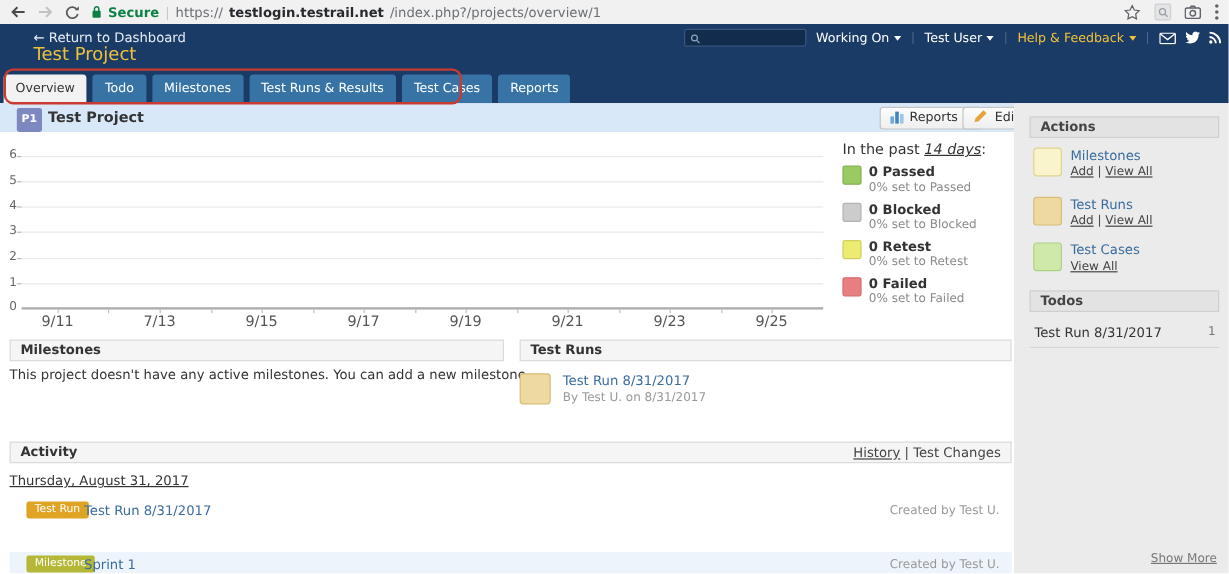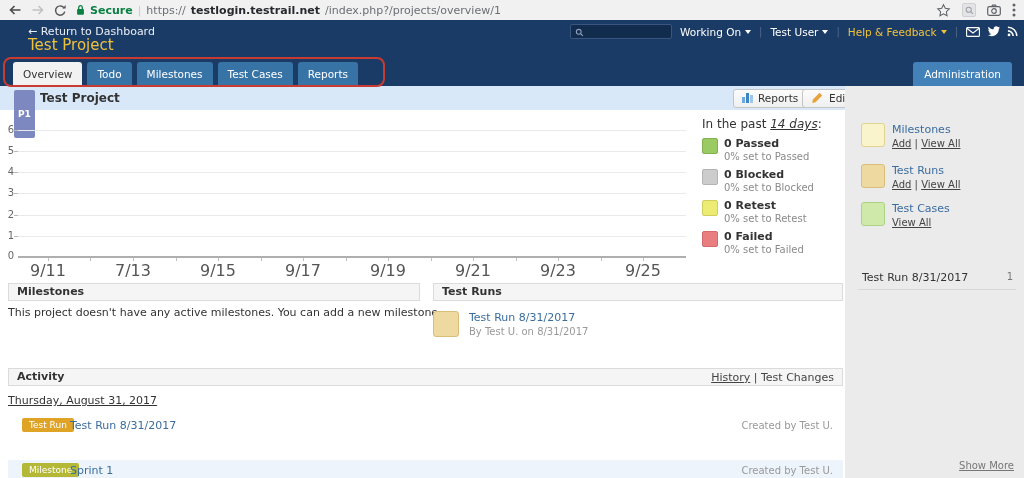--- a/index.html
+++ b/index.html
@@ -25,49 +25,49 @@
   .tb-search { width:102px; height:15px; background:#122C4E; border:1px solid #3A5680; border-radius:2px; display:flex; align-items:center; padding:0 4px; }
   .tb-menu { font-size:10.5px; color:#FFFFFF; display:flex; align-items:center; gap:4px; white-space:nowrap; }
   .tb-menu.yellow { color:#F0C23C; }
   .caret-down { width:0; height:0; border-left:3.5px solid transparent; border-right:3.5px solid transparent; border-top:4px solid #fff; display:inline-block; }
   .caret-down.yellow { border-top-color:#F0C23C; }
   .caret-down.dark { border-top-color:#555; }
   .tb-sep { color:#53688C; font-size:10px; }
   .tb-icons { display:flex; align-items:center; gap:7px; }
 
   
-  .tabs-row { position:absolute; left:13px; bottom:0; display:flex; gap:5px; align-items:flex-end; }
+  .tabs-row { position:absolute; left:3px; bottom:0; display:flex; gap:5px; align-items:flex-end; }
   .tab { height:24px; line-height:24px; padding:0 10px; font-size:10.5px; color:#fff; background:#3873A6; border-radius:3px 3px 0 0; white-space:nowrap; }
   .tab.active { background:#F2F2F2; color:#333; }
   .tab-admin { position:absolute; right:12px; bottom:0; height:24px; line-height:24px; padding:0 11px; font-size:10.5px; color:#fff; background:#4282B8; border-radius:3px 3px 0 0; }
   .annotation-box { position:absolute; left:3px; top:57px; width:382px; height:30px; border:2px solid #C93B31; border-radius:8px; pointer-events:none; z-index:50; }
 
   
   .project-header { position:absolute; top:86px; left:0; width:845px; height:24px; background:#D9E8F8; }
-  .p1-badge { position:absolute; left:14px; top:4px; background:#7E88C0; color:#fff; font-size:9px; font-weight:bold; border-radius:2px; padding:19px 4px; }
+  .p1-badge { position:absolute; left:14px; top:4px; background:#7E88C0; color:#fff; font-size:9px; font-weight:bold; border-radius:2px; padding:5px 4px; }
   .ph-title { position:absolute; left:40px; top:5px; font-size:12px; font-weight:bold; color:#333; }
   .btn { position:absolute; top:2.5px; height:19px; display:flex; align-items:center; gap:5px; padding:0 8px; background:linear-gradient(#FCFCFC,#EFEFEF); border:1px solid #C5C5C5; border-radius:3px; font-size:10.5px; color:#333; }
   .btn-reports { left:733px; }
   .btn-edit { left:802px; }
   .bars-icon { display:flex; align-items:flex-end; gap:1px; height:10px; }
   .bars-icon i { display:block; width:3px; }
   .bars-icon .b1 { height:6px; background:#6FA8DC; }
   .bars-icon .b2 { height:10px; background:#3D85C6; }
   .bars-icon .b3 { height:8px; background:#9FC5E8; }
 
   
   .sidebar-bg { position:absolute; left:845px; top:86px; width:179px; height:392px; background:#EBEBEB; }
 
   
   .ylabel { position:absolute; left:0; width:14px; text-align:right; font-size:10px; color:#666; }
   .gridline { position:absolute; left:18px; width:668px; height:1px; background:#E9E9E9; }
   .axis-x { position:absolute; left:18px; top:256px; width:668px; height:2px; background:#AFAFAF; }
   .ytick { position:absolute; left:14px; width:4px; height:1px; background:#BBB; }
   .xtick { position:absolute; top:258px; width:1px; height:3px; background:#C0C0C0; }
-  .xlabel { position:absolute; top:261px; font-size:16px; color:#555; transform:translateX(-50%); }
+  .xlabel { position:absolute; top:261px; font-size:12px; color:#555; transform:translateX(-50%); }
 
   
   .legend-heading { position:absolute; left:702px; top:117px; font-size:12px; color:#333; }
   .legend-heading a { color:#333; text-decoration:underline;font-style:italic; }
   .legend-sq { position:absolute; left:702px; width:16px; height:16px; border:1px solid; border-radius:2px; }
   .legend-label { position:absolute; left:724px; font-size:11px; font-weight:bold; color:#333; white-space:nowrap; }
   .legend-sub { position:absolute; left:724px; font-size:10px; color:#8A8A8A; white-space:nowrap; }
 
   
   .panel-header { position:absolute; height:18px; line-height:16px; background:#F5F5F5; border:1px solid #DBDBDB; font-size:11px; font-weight:bold; color:#333; padding-left:8px; }
@@ -206,24 +206,24 @@
               <path d="M1 5.3 a5.7 5.7 0 0 1 5.7 5.7" stroke="#fff" stroke-width="1.7" fill="none"></path>
               <path d="M1 1.3 a9.7 9.7 0 0 1 9.7 9.7" stroke="#fff" stroke-width="1.7" fill="none"></path>
             </svg></span>
       </span>
     </div>
 
     <div class="tabs-row">
       <span class="tab active">Overview</span>
       <span class="tab">Todo</span>
       <span class="tab">Milestones</span>
+      <span class="tab">Test Runs &amp; Results</span>
       <span class="tab">Test Cases</span>
       <span class="tab">Reports</span>
     </div>
-    <span class="tab-admin">Administration</span>
   </div>
 
   <div class="annotation-box"></div>
 
   <div class="project-header">
     <span class="p1-badge">P1</span>
     <span class="ph-title">Test Project</span>
     <span class="btn btn-reports">
       <span class="bars-icon">
           <i class="b1"></i>
@@ -330,20 +330,21 @@
     <a class="act-link">Test Run 8/31/2017</a>
     <span class="act-meta">Created by Test U.</span>
   </div>
   <div class="act-row alt" style="top:460px;">
     <span class="act-badge" style="background-color: rgb(180, 184, 54);">Milestone</span>
     <a class="act-link">Sprint 1</a>
     <span class="act-meta">Created by Test U.</span>
   </div>
   <a class="show-more">Show More</a>
 
+  <div class="side-header" style="top:97px;">Actions</div>
 
   <div class="side-sq" style="top: 123px; background-color: rgb(249, 244, 203); border-color: rgb(224, 213, 142);"></div>
   <a class="side-link" style="top:123px;">Milestones</a>
   <span class="side-sublinks" style="top:138px;">
     <a class="lnk">Add</a>
     <span>|</span>
     <a class="lnk">View All</a>
   </span>
 
   <div class="side-sq" style="top: 164px; background-color: rgb(238, 217, 160); border-color: rgb(217, 189, 120);"></div>
@@ -353,18 +354,19 @@
     <span>|</span>
     <a class="lnk">View All</a>
   </span>
 
   <div class="side-sq" style="top: 202px; background-color: rgb(207, 233, 171); border-color: rgb(174, 210, 132);"></div>
   <a class="side-link" style="top:202px;">Test Cases</a>
   <span class="side-sublinks" style="top:217px;">
     <a class="lnk">View All</a>
   </span>
 
+  <div class="side-header" style="top:242px;">Todos</div>
   <div class="todo-row">
     <span class="todo-label">Test Run 8/31/2017</span>
     <span class="todo-count">1</span>
   </div>
 
 </div>
 
 </body></html>

